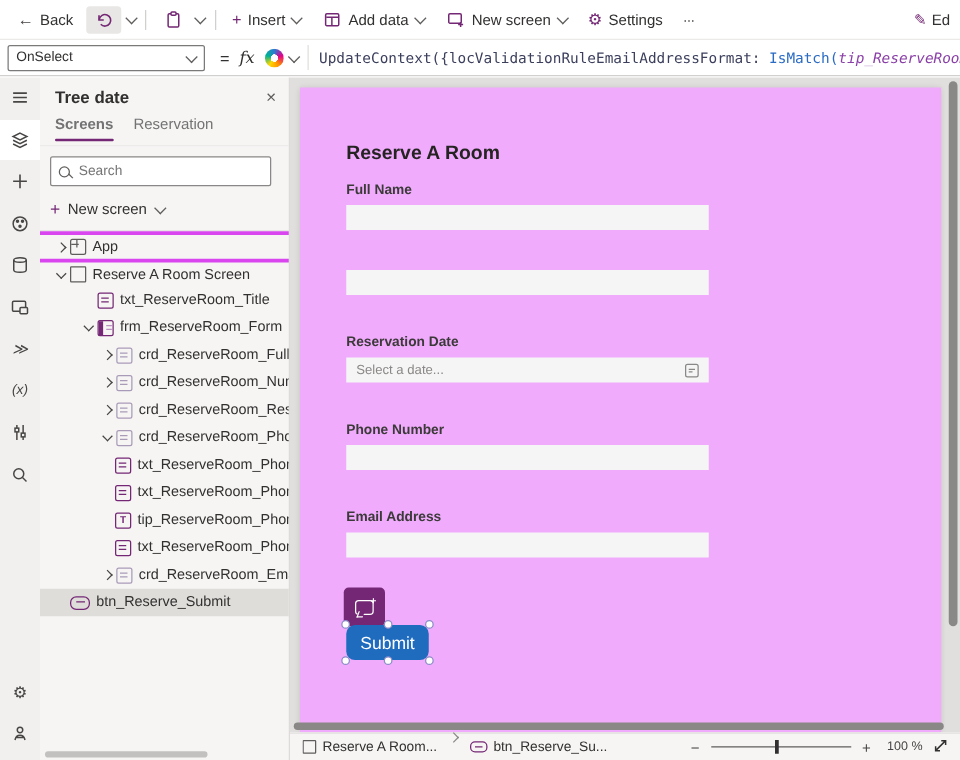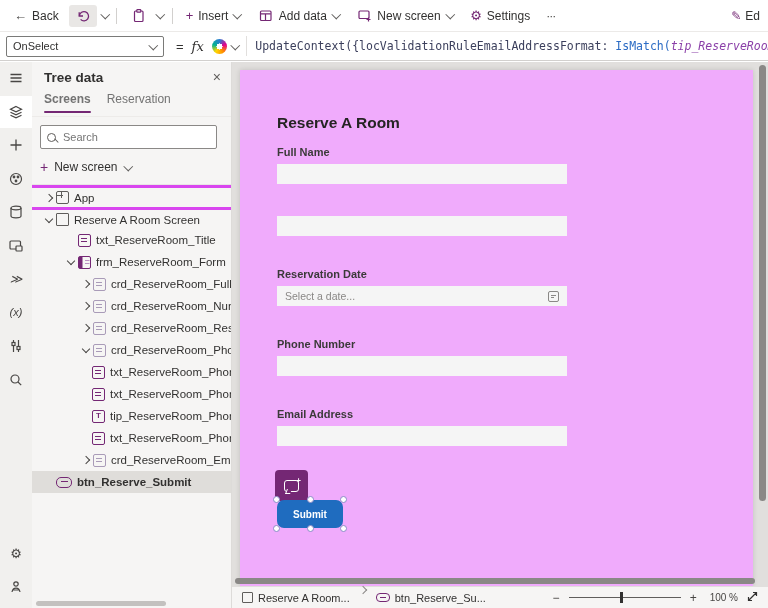--- a/index.html
+++ b/index.html
@@ -93,21 +93,21 @@
             background-image:linear-gradient(#8a8886,#8a8886),linear-gradient(#8a8886,#8a8886);background-repeat:no-repeat;
             background-size:5px 1px,3px 1px;background-position:1.5px 3px,1.5px 5.5px}
   .comment-badge{position:absolute;left:35px;top:400px;width:33px;height:31px;background:#742774;border-radius:4px;
                  display:flex;align-items:center;justify-content:center}
   .bubble{width:13px;height:10px;border:1.4px solid #fff;border-radius:3px;position:relative}
   .bubble::after{content:"";position:absolute;left:1px;bottom:-3.5px;width:4px;height:4px;background:#742774;
                  border-left:1.4px solid #fff;border-bottom:1.4px solid #fff;transform:skewX(-20deg)}
   .bubble .plus{position:absolute;right:-3px;top:-4px;color:#fff;font-size:8px;font-weight:700;line-height:1}
   .submit-wrap{position:absolute;left:37px;top:430px;width:66px;height:28px}
   .submit-btn{width:100%;height:100%;background:#1f6cbf;border-radius:7px;display:flex;align-items:center;justify-content:center;
-              color:#fff;font-size:10px;font-weight:700}
+              color:#fff;font-size:14px;font-weight:400}
   .handle{position:absolute;width:7px;height:7px;background:#fff;border:1.2px solid #8b8cc7;border-radius:50%;box-sizing:border-box}
   .h-tl{left:-4px;top:-4px}.h-tc{left:50%;margin-left:-3.5px;top:-4px}.h-tr{right:-4px;top:-4px}
   .h-bl{left:-4px;bottom:-4px}.h-bc{left:50%;margin-left:-3.5px;bottom:-4px}.h-br{right:-4px;bottom:-4px}
   .vscroll{position:absolute;right:2px;top:3px;width:7px;height:436px;background:#8a8886;border-radius:4px}
   .hscroll{position:absolute;left:3px;right:13px;bottom:2px;height:6px;background:#8a8886;border-radius:3px}
   
   .bottombar{position:absolute;left:232px;right:0;bottom:0;height:22px;background:#f6f5f4;border-top:1px solid #e1dfdd;
              display:flex;font-size:11px;color:#323130;padding:0 10px;box-sizing:border-box;gap:6px}
   .crumb{display:flex;align-items:center;gap:5px;overflow:hidden;white-space:nowrap}
   .bb-screen-ic{width:11px;height:11px;border:1.2px solid #5f5d5b;border-radius:1px;box-sizing:border-box;flex:none}
@@ -266,21 +266,21 @@
       <svg width="16" height="16" viewBox="0 0 16 16" fill="none" stroke="#484644" stroke-width="1.2">
           <circle cx="8" cy="5" r="2.2"></circle>
           <path d="M4 13c.5-2.5 1.8-3.8 4-3.8s3.5 1.3 4 3.8 M4.5 11h7"></path>
         </svg>
     </div>
   </div>
 </div>
 
 <div class="tree">
   <div class="tree-head">
-    <span>Tree data</span>
+    <span>Tree date</span>
     <span class="x">×</span>
   </div>
   <div class="tabs">
     <div class="tab selected">Screens</div>
     <div class="tab">Reservation</div>
   </div>
   <div class="search-box">
     <span class="mag"></span>
     <input type="text" placeholder="Search" style="">
   </div>
@@ -364,21 +364,21 @@
     <span class="t-ic ic-label"></span>
     <span>txt_ReserveRoom_PhoneNumber</span>
   </div>
       <div class="tree-row" style="padding-left: 47px;">
     <span class="chv-box">
           <span class="chv"></span>
         </span>
     <span class="t-ic ic-card"></span>
     <span>crd_ReserveRoom_EmailAddress</span>
   </div>
-      <div class="tree-row selected" style="padding-left: 24px; font-weight: bold;">
+      <div class="tree-row selected" style="padding-left: 24px;">
 
     <span class="t-ic ic-button"></span>
     <span>btn_Reserve_Submit</span>
   </div>
     </div>
   <div class="tree-hscroll"></div>
 </div>
 
 <div class="canvas">
   <div class="card">

